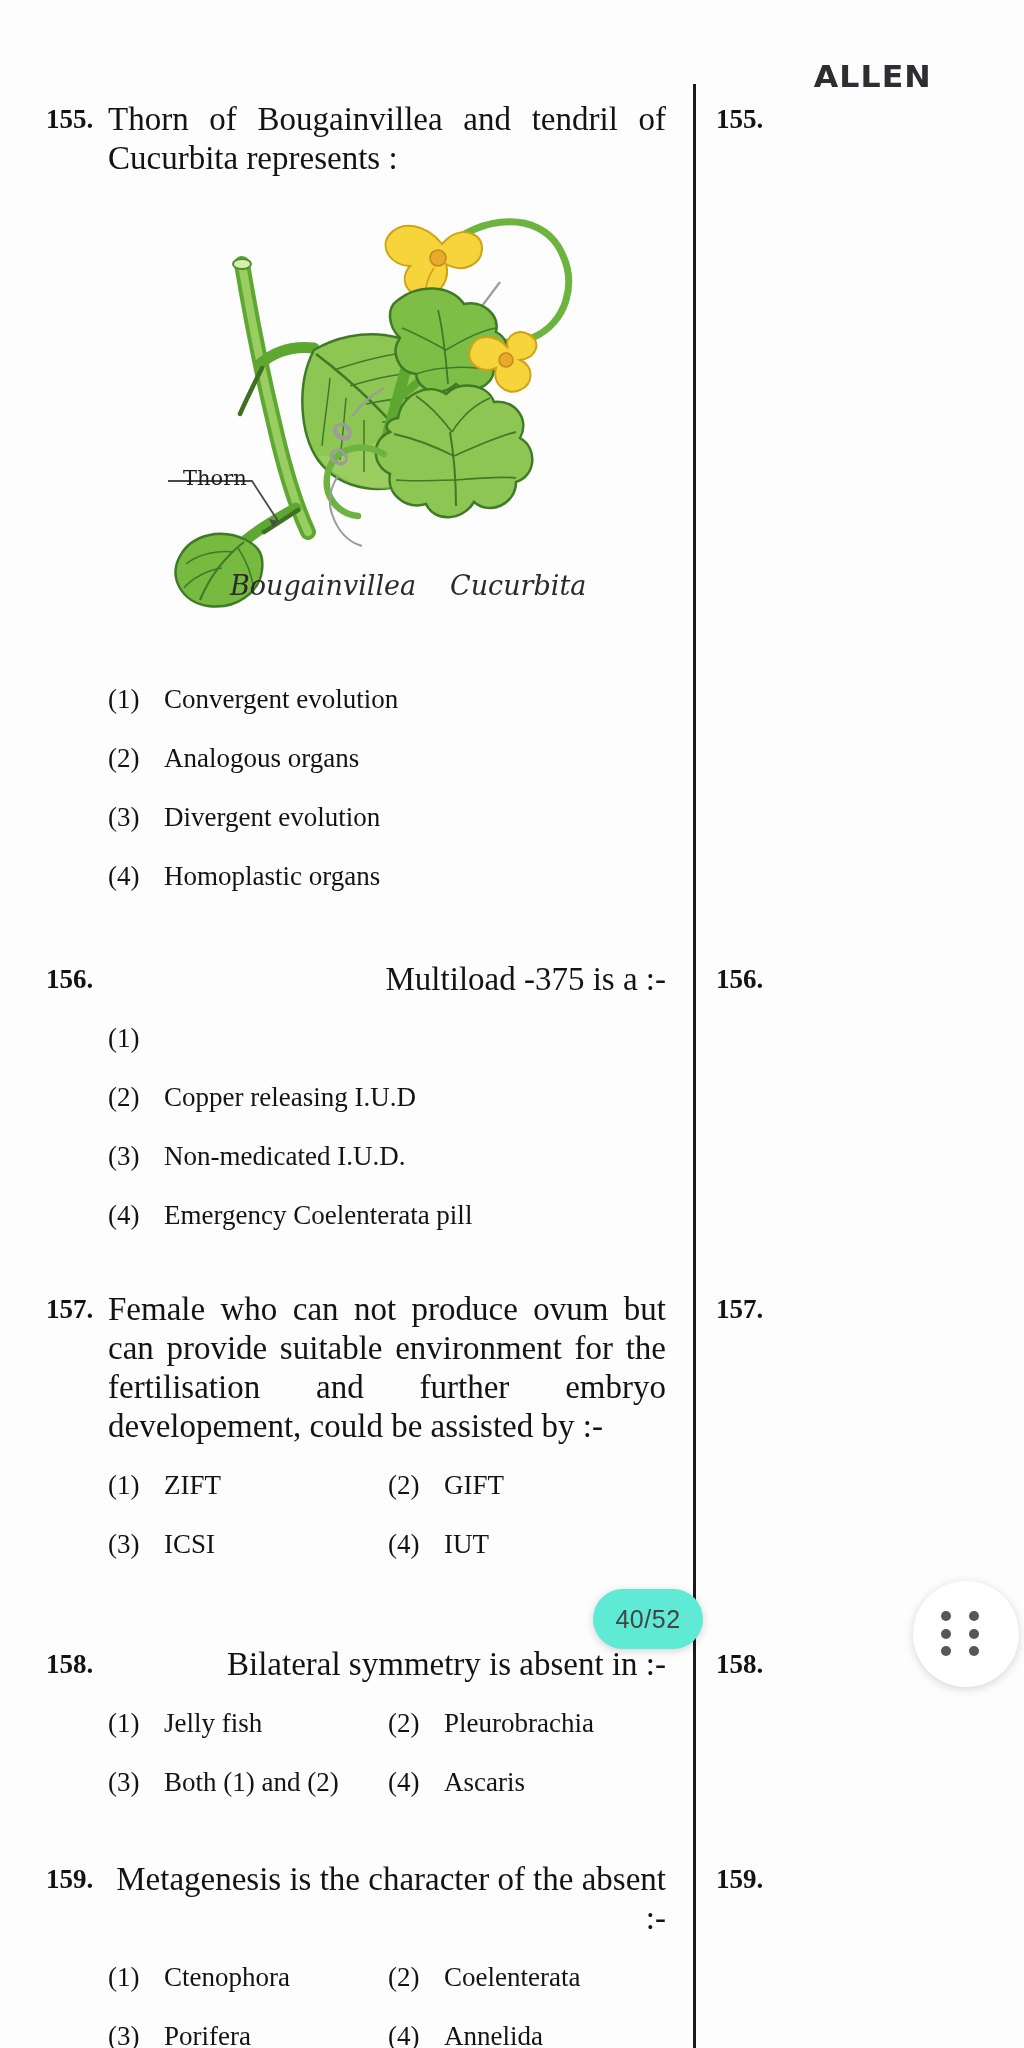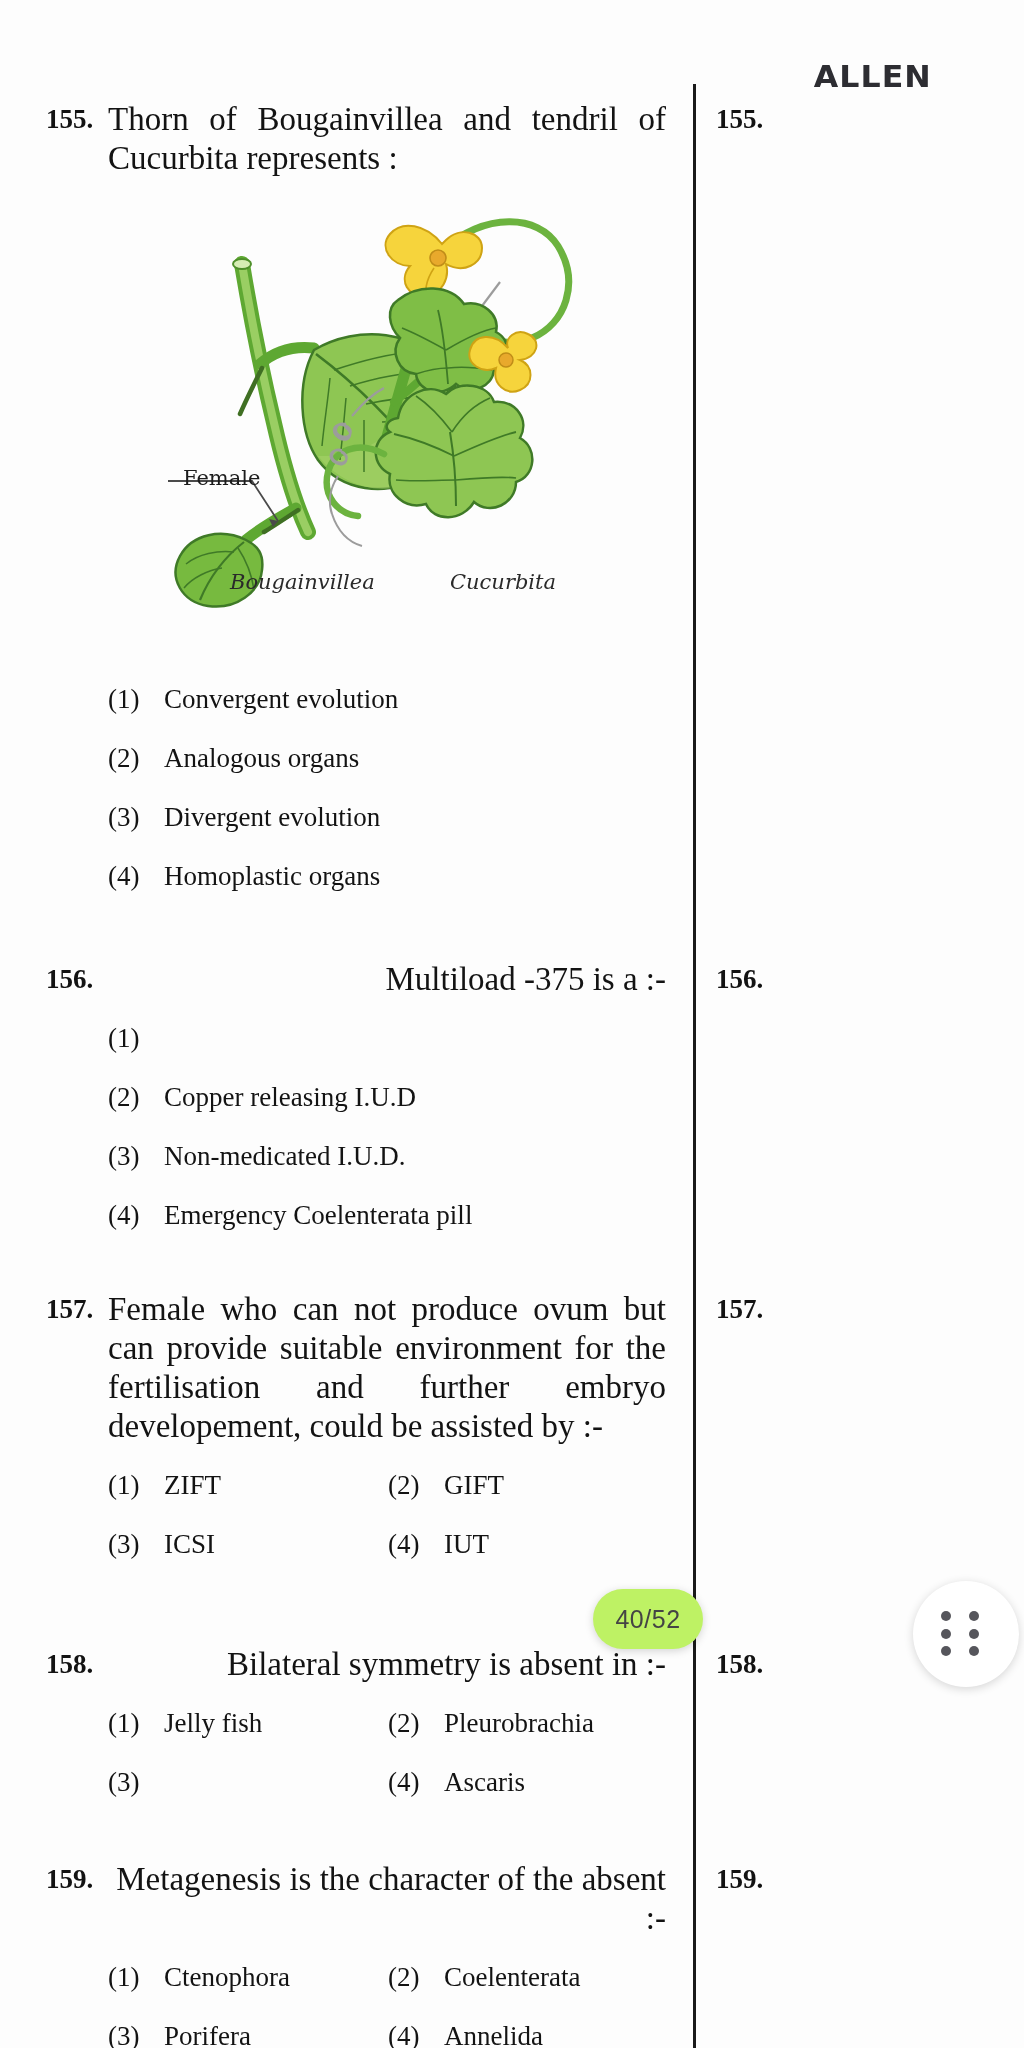--- a/index.html
+++ b/index.html
@@ -99,41 +99,41 @@
   .fig-caps {
     position:absolute;
     left:0; top:382px;
     width:620px;
     height:40px;
   }
   .cap {
     position:absolute;
     font-family:"DejaVu Serif", serif;
     font-style:italic;
-    font-size:21px;
+    font-size:27px;
     color:#2a2a2a;
   }
   .cap.a { left:184px; top:0; }
   .cap.b { left:404px; top:0; }
 
   .thorn-label {
     position:absolute;
     left:137px; top:278px;
     font-family:"DejaVu Serif", serif;
     font-size:21px;
     color:#1c1c1c;
   }
 
   
   .page-pill {
     position:absolute;
     left:593px; top:1589px;
     width:110px; height:60px;
     border-radius:30px;
-    background:#bef264;
+    background:#5eead4;
     box-shadow:0 2px 9px rgba(0,0,0,0.17);
     display:flex; align-items:center; justify-content:center;
     font-family:"Liberation Sans", sans-serif;
     font-size:25px;
     color:#444;
     letter-spacing:0.5px;
   }
   .grid-fab {
     position:absolute;
     left:913px; top:1581px;
@@ -288,21 +288,21 @@
             <path d="M300 236 c -10 -2 -14 8 -5 12 c 10 4 14 -7 4 -11 c -10 -4 -15 7 -5 12 c 10 5 15 -6 5 -11 c -10 -5 -16 6 -6 12 c 10 6 16 -5 6 -11"></path>
             <path d="M296 262 c -10 -2 -14 8 -5 12 c 10 4 14 -7 4 -11 c -10 -4 -15 7 -5 12 c 10 5 15 -6 5 -11"></path>
             <path d="M306 228 C 316 216, 326 206, 338 200"></path>
             <path d="M292 288 C 284 300, 282 314, 286 326"></path>
           </g>
 
           <path d="M286 326 C 292 344, 302 354, 316 358" stroke="#9c9c9c" stroke-width="2" fill="none"></path>
         </g>
       </svg>
 
-      <div class="thorn-label">Female</div>
+      <div class="thorn-label">Thorn</div>
 
       <div class="fig-caps">
         <div class="cap a">Bougainvillea</div>
         <div class="cap b">Cucurbita</div>
       </div>
     </div>
 
     <div class="qblock" style="top:660px;">
       <div class="opts">
         <div class="opt">
@@ -389,20 +389,21 @@
             <div class="opt-v">Jelly fish</div>
           </div>
           <div class="cell c2">
             <div class="opt-k">(2)</div>
             <div class="opt-v it">Pleurobrachia</div>
           </div>
         </div>
         <div class="row2">
           <div class="cell c1">
             <div class="opt-k">(3)</div>
+            <div class="opt-v">Both (1) and (2)</div>
           </div>
           <div class="cell c2">
             <div class="opt-k">(4)</div>
             <div class="opt-v it">Ascaris</div>
           </div>
         </div>
       </div>
     </div>
 
     <div class="qblock" style="top:1860px;">

